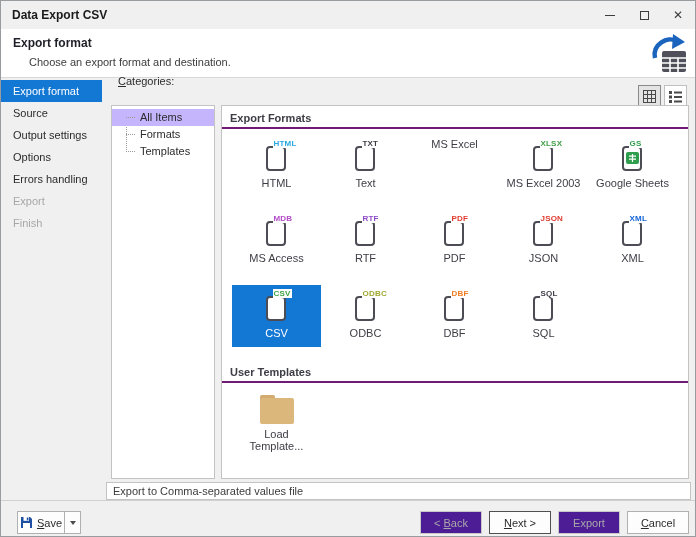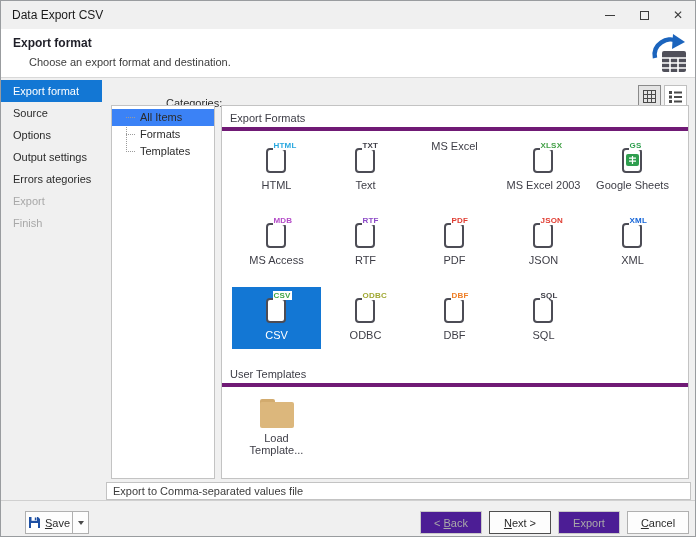--- a/index.html
+++ b/index.html
@@ -3,52 +3,52 @@
 <meta charset="utf-8">
 <style>
   * { margin:0; padding:0; box-sizing:border-box; }
   html,body { font-family:"Liberation Sans", sans-serif; background:#d6d6d6; }
   .window {
     position:relative; width:696px; height:537px; background:#f0f0f0;
     border:1px solid #999c9f; overflow:hidden; font-size:11px; color:#2b2b2b;
   }
   
   .titlebar { position:absolute; left:0; top:0; width:100%; height:28px; background:#f0f0f0; display:flex; align-items:center; }
-  .titlebar-title { font-weight:normal; font-size:12px; color:#1a1a1a; padding-left:11px; flex:1; }
+  .titlebar-title { font-weight:bold; font-size:12px; color:#1a1a1a; padding-left:11px; flex:1; }
   .win-controls { display:flex; height:100%; }
   .win-btn { width:34px; height:100%; display:flex; align-items:center; justify-content:center; cursor:default; }
   .glyph-min { width:10px; height:1px; background:#3c3c3c; display:block; }
   .glyph-max { width:9px; height:9px; border:1px solid #3c3c3c; display:block; }
   .glyph-close { font-size:12px; color:#3c3c3c; line-height:1; }
   
   .header { position:absolute; left:0; top:28px; width:100%; height:49px; background:#ffffff; border-bottom:1px solid #d9d9d9; }
   .header-title { position:absolute; left:12px; top:7px; font-weight:bold; font-size:12px; color:#1f1f28; }
   .header-subtitle { position:absolute; left:22px; top:27px; font-size:11px; color:#3c3c3c;margin-left:6px; }
   .header-icon { position:absolute; right:7px; top:2px; width:44px; height:44px; }
   
   .sidebar { position:absolute; left:0; top:79px; width:101px; }
   .side-item { height:22px; line-height:22px; padding-left:12px; color:#2b2b2b; cursor:default; white-space:nowrap; }
   .side-item.selected { background:var(--accent); color:#ffffff; }
   .side-item.disabled { color:#a8a8a8; }
   
-  .categories-label { position:absolute; left:117px; top:96px; color:#2b2b2b;margin-left:48px; }
+  .categories-label { position:absolute; left:117px; top:74px; color:#2b2b2b; }
   .u { text-decoration:underline; }
   .tree-panel {
     position:absolute; left:110px; top:104px; width:104px; height:374px;
     background:#ffffff; border:1px solid #c3c3c3; padding-top:3px;
   }
   .tree-lines { position:absolute; left:14px; top:11px; height:35px; border-left:1px dotted #9b9b9b; }
   .tree-item { position:relative; height:17px; line-height:17px; padding-left:28px; white-space:nowrap; cursor:default; }
   .tree-item::before { content:""; position:absolute; left:14px; top:8px; width:9px; border-top:1px dotted #9b9b9b; }
-  .tree-item.selected { background:#3b82f6; }
+  .tree-item.selected { background:#c4b5fd; }
   .icons-panel {
     position:absolute; left:220px; top:104px; width:468px; height:374px;
     background:#ffffff; border:1px solid #c3c3c3; overflow:hidden;
   }
-  .group-header { padding:6px 8px 3px 8px; font-weight:normal; color:var(--header_text); border-bottom:4px solid #701a75; }
+  .group-header { padding:6px 8px 3px 8px; font-weight:bold; color:var(--header_text); border-bottom:2px solid #701a75; }
   .tiles { display:flex; flex-wrap:wrap; padding:6px 0 0 10px; }
   .tile { width:89px; height:62px; margin-bottom:13px; display:flex; flex-direction:column; align-items:center; cursor:default; }
   .tile.selected { background:var(--accent); }
   .tile.selected .tile-label { color:#ffffff; }
   .tile-label { margin-top:3px; font-size:11px; color:var(--header_text); text-align:center; line-height:12px; max-width:80px; }
   
   .doc { position:relative; width:48px; height:36px; display:block; margin-top:3px; }
   .doc-body { position:absolute; left:13px; top:8px; width:20px; height:25px; border:2px solid var(--doc_outline); border-radius:4px; background:#ffffff; }
   .doc-tag { position:absolute; top:1px; left:20px; background:#ffffff; font-size:8px; font-weight:bold; line-height:9px; padding:0 1px; white-space:nowrap; letter-spacing:0.2px; }
   .gs-grid { position:absolute; left:17px; top:14px; }
@@ -66,21 +66,21 @@
     background:#ffffff; border:1px solid #c3c3c3; line-height:16px; padding-left:6px; color:#3c3c3c;
   }
   
   .footer { position:absolute; left:0; top:499px; width:100%; height:38px; background:#f0f0f0; border-top:1px solid #d0d0d0; }
   .btn {
     height:23px; background:#fdfdfd; border:1px solid #b0b0b0; font-size:11px; color:#2b2b2b;
     display:flex; align-items:center; justify-content:center; cursor:default; font-family:"Liberation Sans", sans-serif;
   }
   .btn.default { border-color:#4f4f4f; }
   .btn.disabled { color:#a9a9a9; border-color:#c9c9c9; background:#4c1d95; }
-  .save-group { position:absolute; left:24px; top:10px; display:flex; }
+  .save-group { position:absolute; left:16px; top:10px; display:flex; }
   .btn-save { width:47px; border-right:none; gap:4px; }
   .btn-save-arrow { width:17px; }
   .dd-arrow { width:0; height:0; border-left:3.5px solid transparent; border-right:3.5px solid transparent; border-top:4px solid #4a4a4a; }
   .footer-right { position:absolute; right:6px; top:10px; display:flex; gap:7px; }
   .footer-right .btn { width:62px; }
 </style>
 </head>
 <body>
 
 <div class="window">
@@ -107,23 +107,23 @@
       <rect x="18" y="20" width="24" height="21" rx="2" fill="#50505a"></rect>
       <path d="M18 27 H42 M18 32 H42 M18 37 H42 M26 27 V41 M34 27 V41" stroke="#ffffff" stroke-width="1.6"></path>
       <path d="M11 27 C 8 13 24 5 32 10" fill="none" stroke="#1b64bd" stroke-width="4.5"></path>
       <path d="M29 3 L41 11 L28 18 Z" fill="#1b64bd"></path>
     </svg>
   </div>
 
   <div class="sidebar">
     <div class="side-item selected">Export format</div>
     <div class="side-item">Source</div>
+    <div class="side-item">Output settings</div>
     <div class="side-item">Options</div>
-    <div class="side-item">Output settings</div>
-    <div class="side-item">Errors ategories</div>
+    <div class="side-item">Errors handling</div>
     <div class="side-item disabled">Export</div>
     <div class="side-item disabled">Finish</div>
   </div>
 
   <div class="categories-label"><span></span><span class="u">C</span><span>ategories:</span></div>
 
   <div class="view-toggle">
     <div class="view-btn selected">
       <svg width="13" height="13" viewBox="0 0 13 13">
         <rect x="0.5" y="0.5" width="12" height="12" fill="none" stroke="#4a4a4a"></rect>

